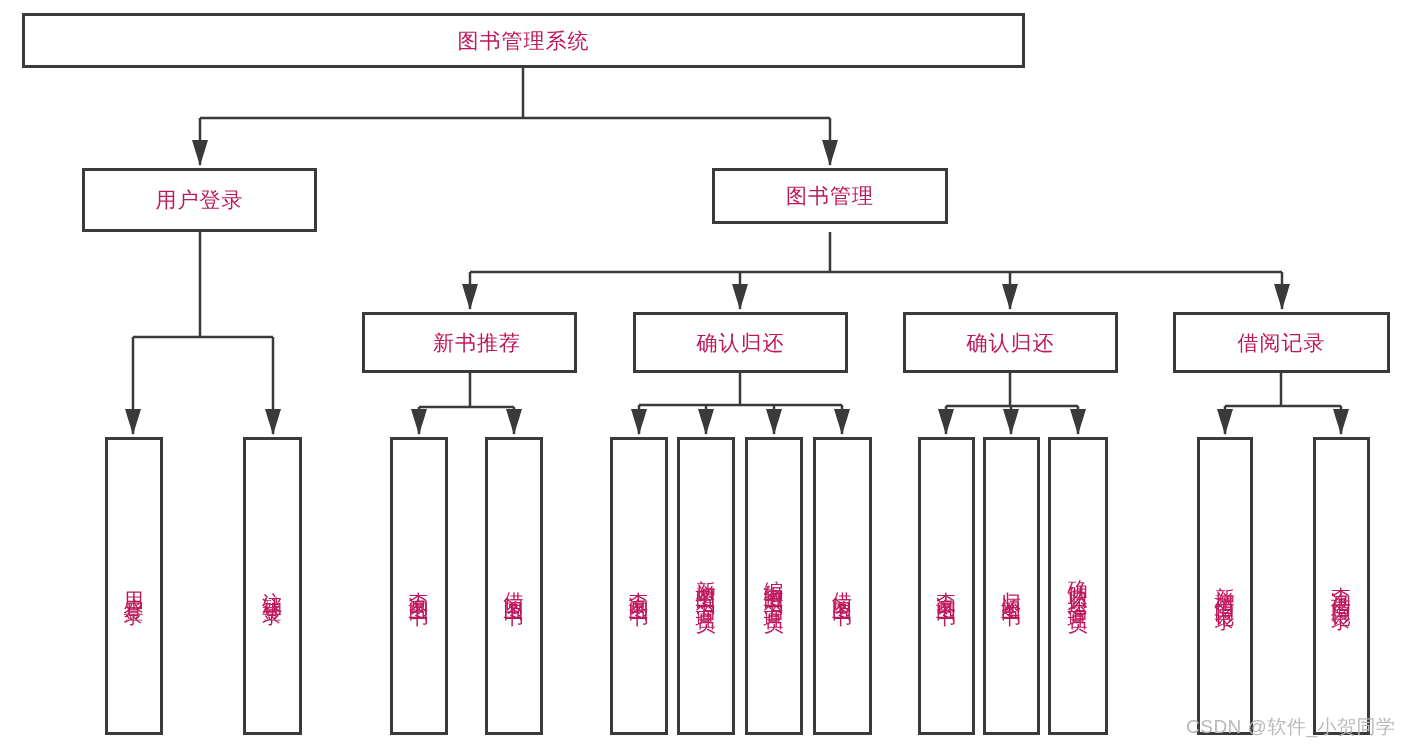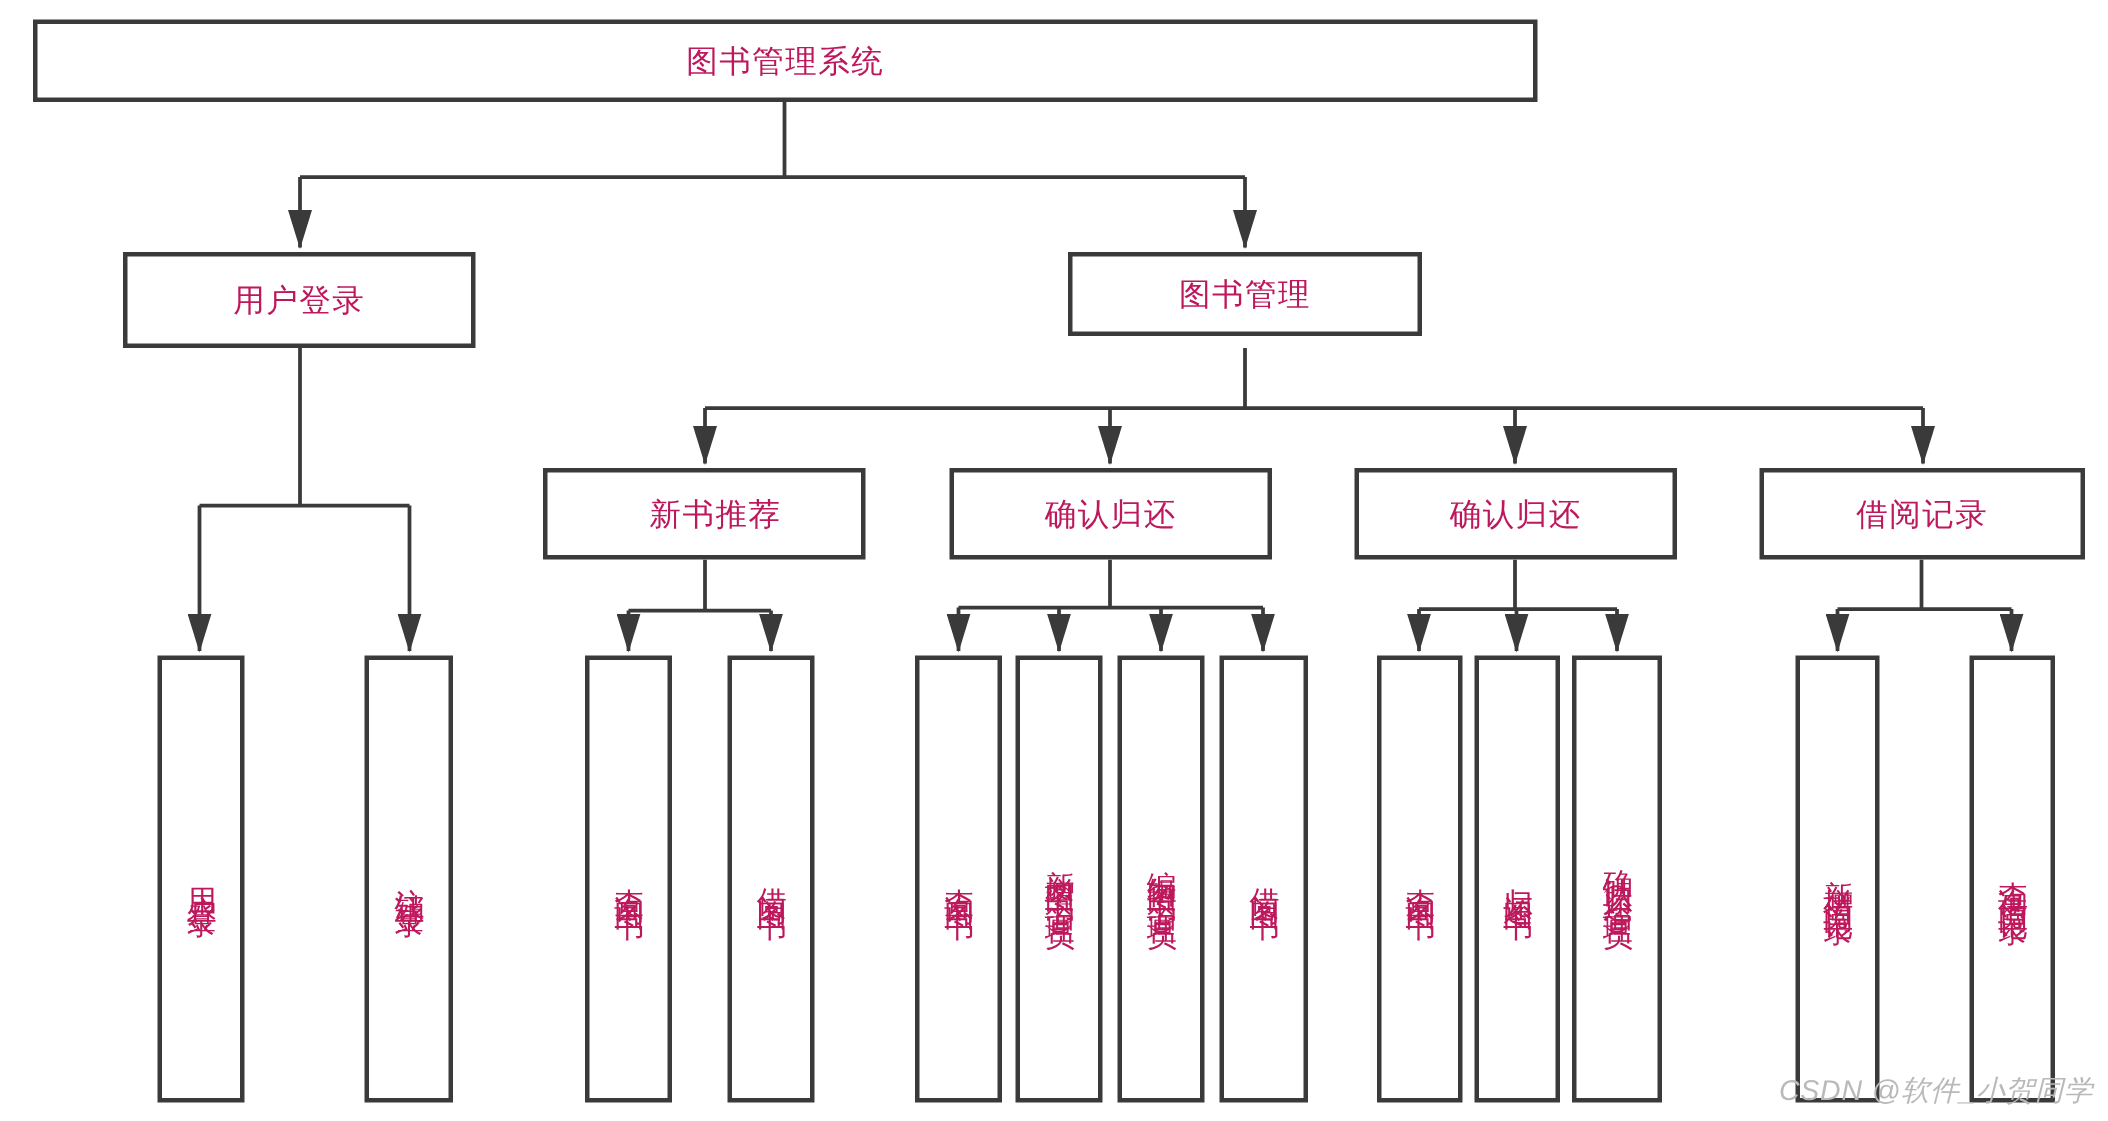--- a/index.html
+++ b/index.html
@@ -35,21 +35,20 @@
   }
   .watermark {
     position: absolute;
     left: 1186px;
     top: 714px;
     z-index: 5;
     font-size: 19px;
     color: #b9b9b9;
     letter-spacing: 0.5px;
     white-space: nowrap;
-    font-style: italic;
   }
 </style>
 </head>
 <body>
 
 <div class="canvas">
 
   <svg class="wires" width="1405" height="747" viewBox="0 0 1405 747">
     <defs>
       <marker id="arw" viewBox="0 0 26 16" refX="25" refY="8" markerWidth="26" markerHeight="16" orient="auto" markerUnits="userSpaceOnUse">

